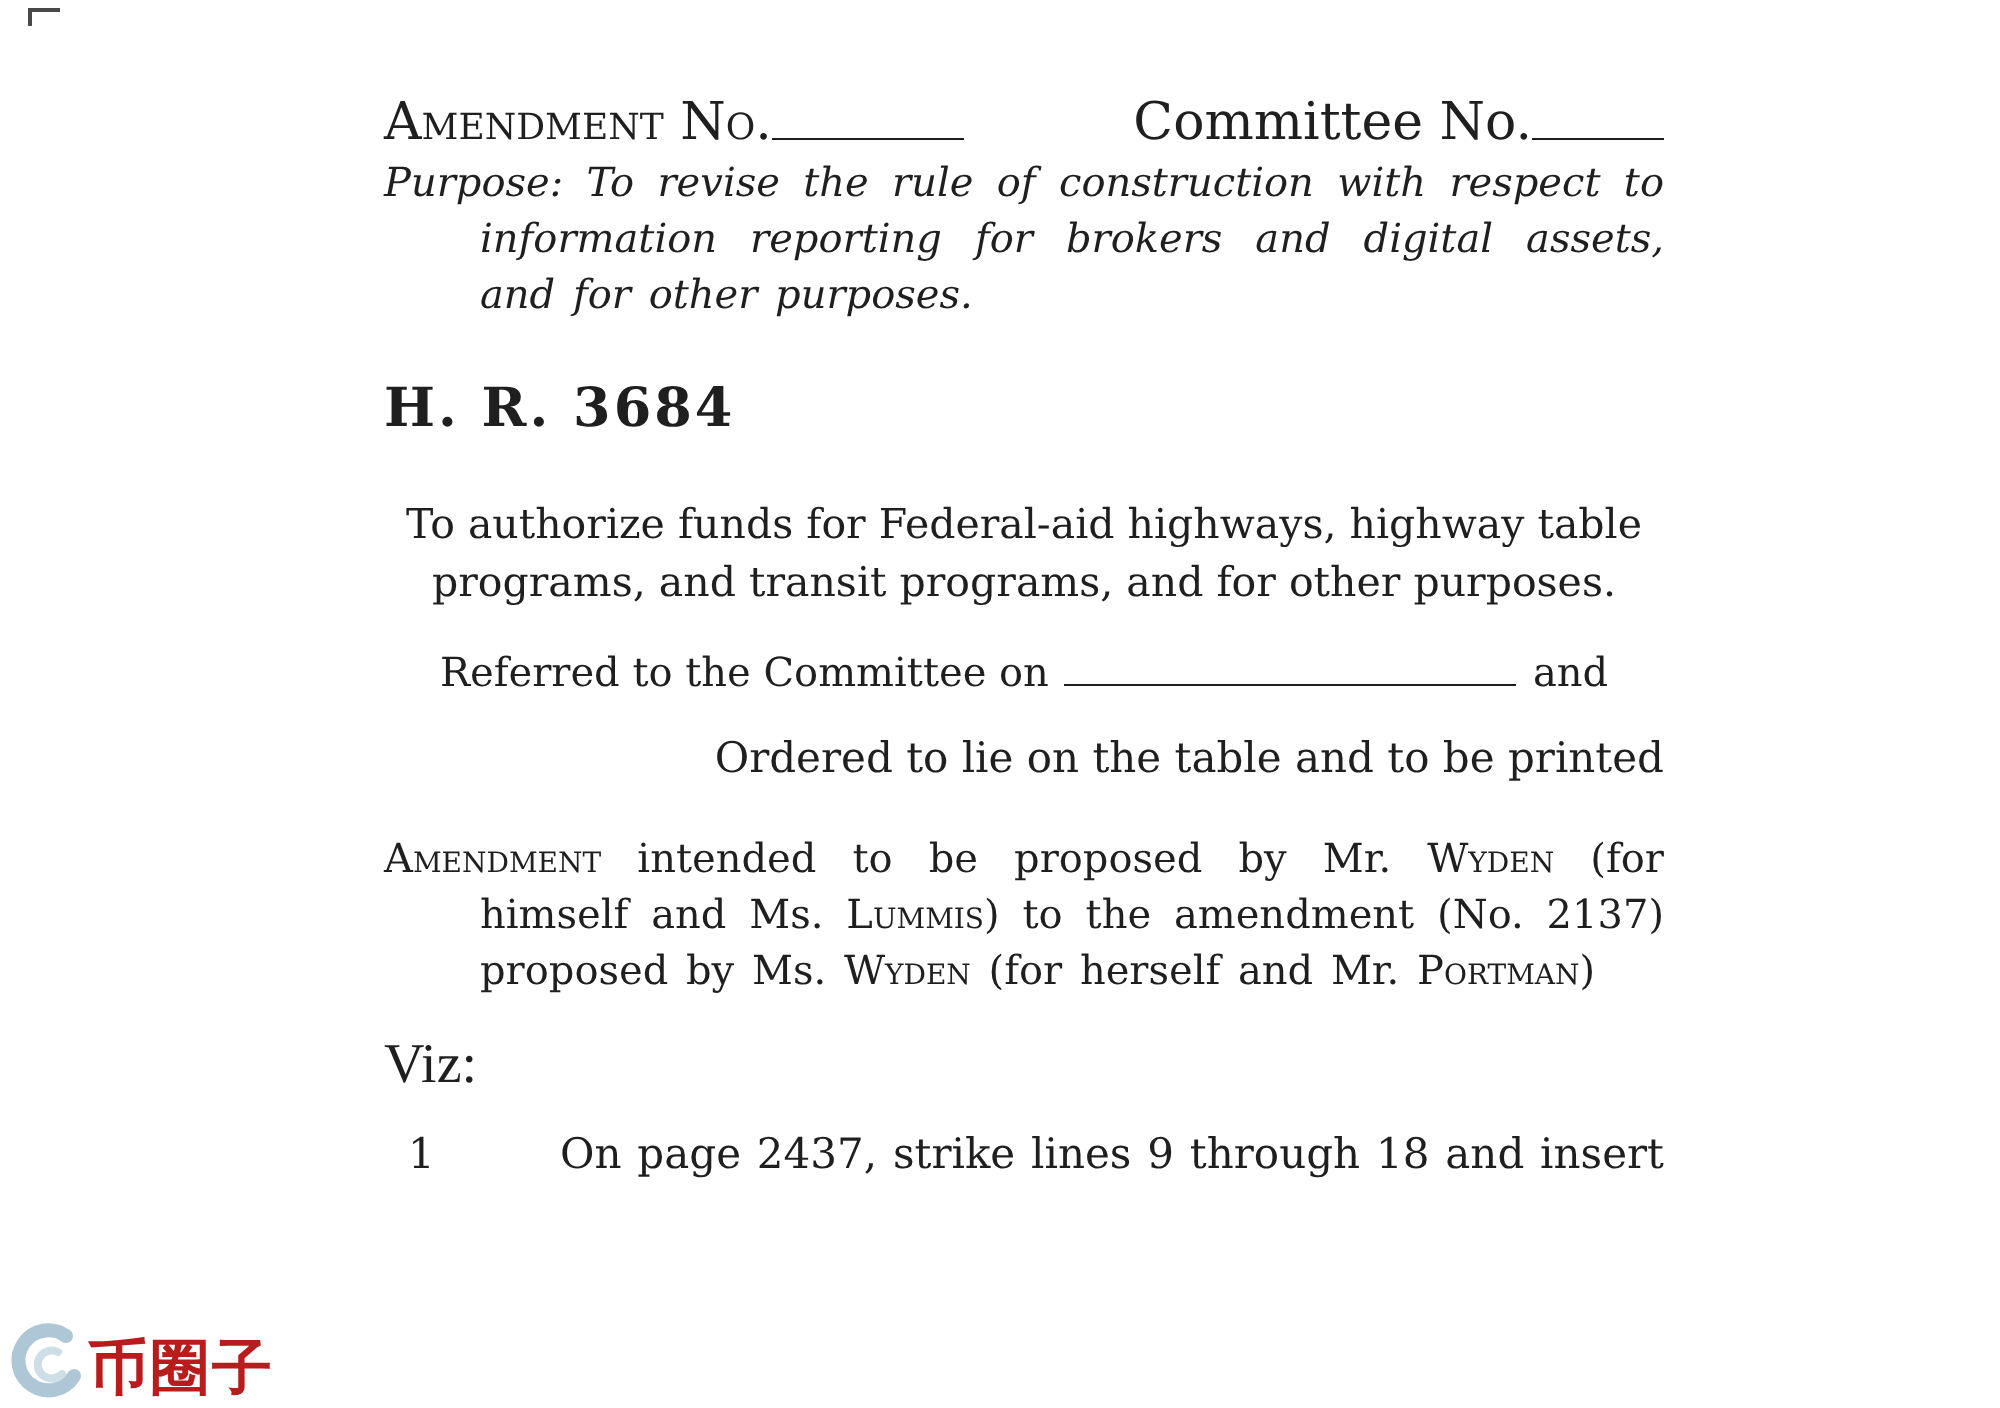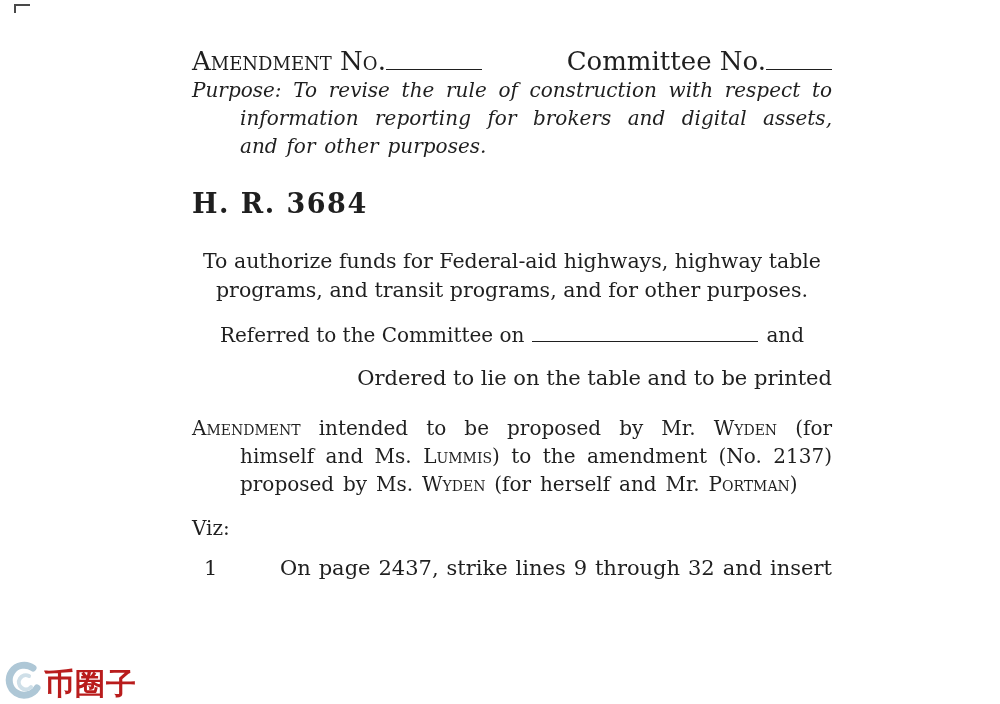--- a/index.html
+++ b/index.html
@@ -79,22 +79,23 @@
   .clause {
     font-size: 20px;
     line-height: 1.4;
     text-align: justify;
     word-spacing: 2.5px;
     padding-left: 48px;
     text-indent: -48px;
     margin: 0 0 18px 0;
   }
   .viz {
-    font-size: 20px;
+    font-size: 28px;
     margin: 4px 0 16px 0;
+    font-family: Liberation Serif, serif;
   }
   .body-line {
     display: flex;
     align-items: baseline;
     font-size: 21px;
     padding-left: 12px;
   }
   .line-no {
     width: 26px;
     flex: 0 0 auto;
@@ -164,21 +165,21 @@
   <p class="ordered">Ordered to lie on the table and to be printed</p>
 
   <p class="clause">
     <span class="sc">Amendment</span><span> intended to be proposed by Mr. </span><span class="sc">Wyden</span><span> (for himself and Ms. </span><span class="sc">Lummis</span><span>) to the amendment (No. 2137) proposed by Ms. </span><span class="sc">Wyden</span><span> (for herself and Mr. </span><span class="sc">Portman</span><span>)</span>
   </p>
 
   <p class="viz">Viz:</p>
 
   <div class="body-line">
     <span class="line-no">1</span>
-    <span class="line-text">On page 2437, strike lines 9 through 32 and insert</span>
+    <span class="line-text">On page 2437, strike lines 9 through 18 and insert</span>
   </div>
 
 </div>
 
 <div class="watermark">
   <svg class="wm-logo" width="40" height="56" viewBox="0 0 40 56">
     <path d="M31 12 A15 15 0 1 0 35 32" fill="none" stroke="#aec7d6" stroke-width="7" stroke-linecap="round"></path>
     <path d="M27 20 A7 7 0 1 0 29 31" fill="none" stroke="#cfdfe8" stroke-width="4" stroke-linecap="round"></path>
   </svg>
   <span class="wm-text">币圈子</span>

